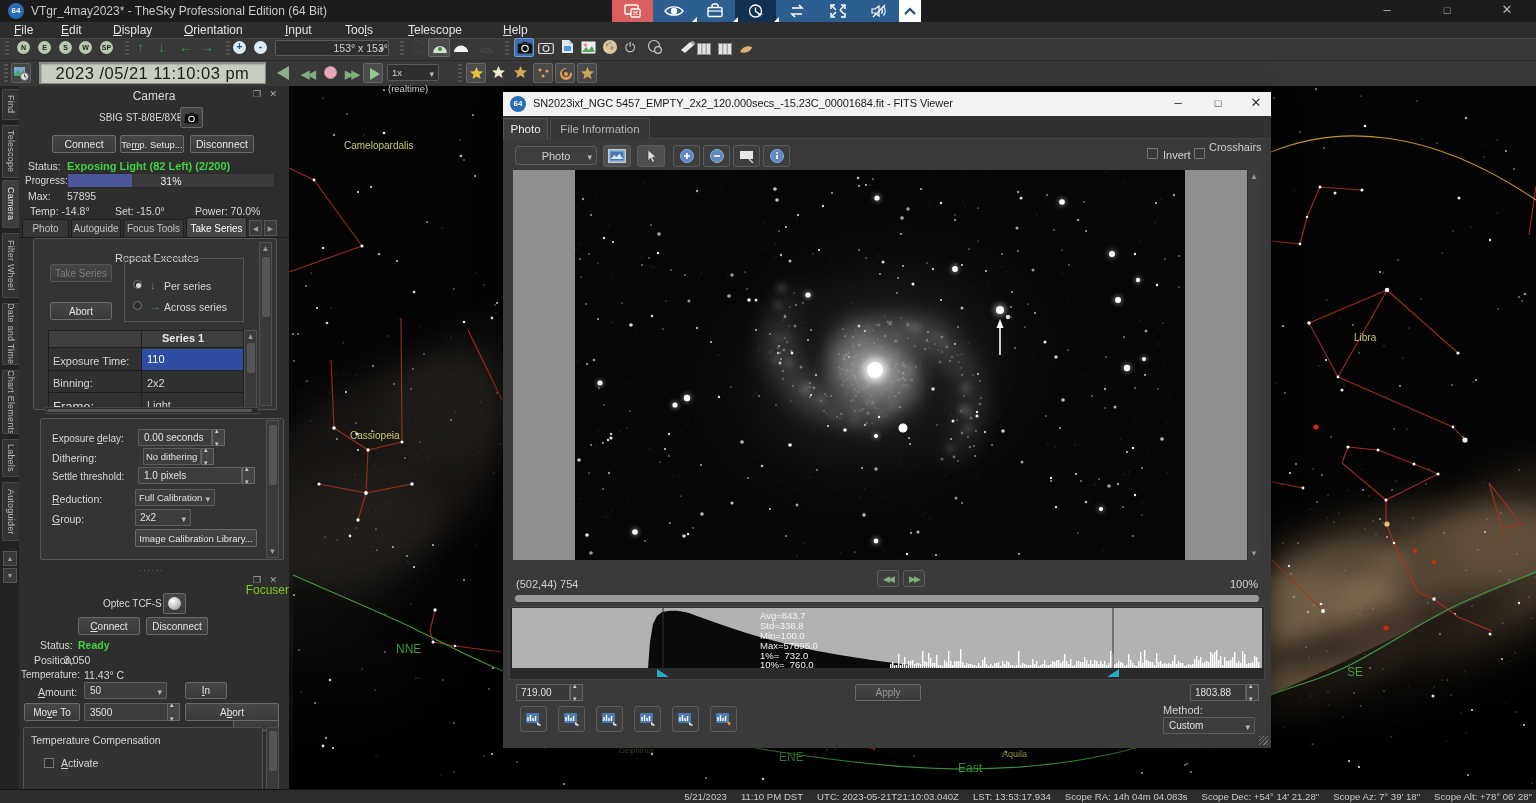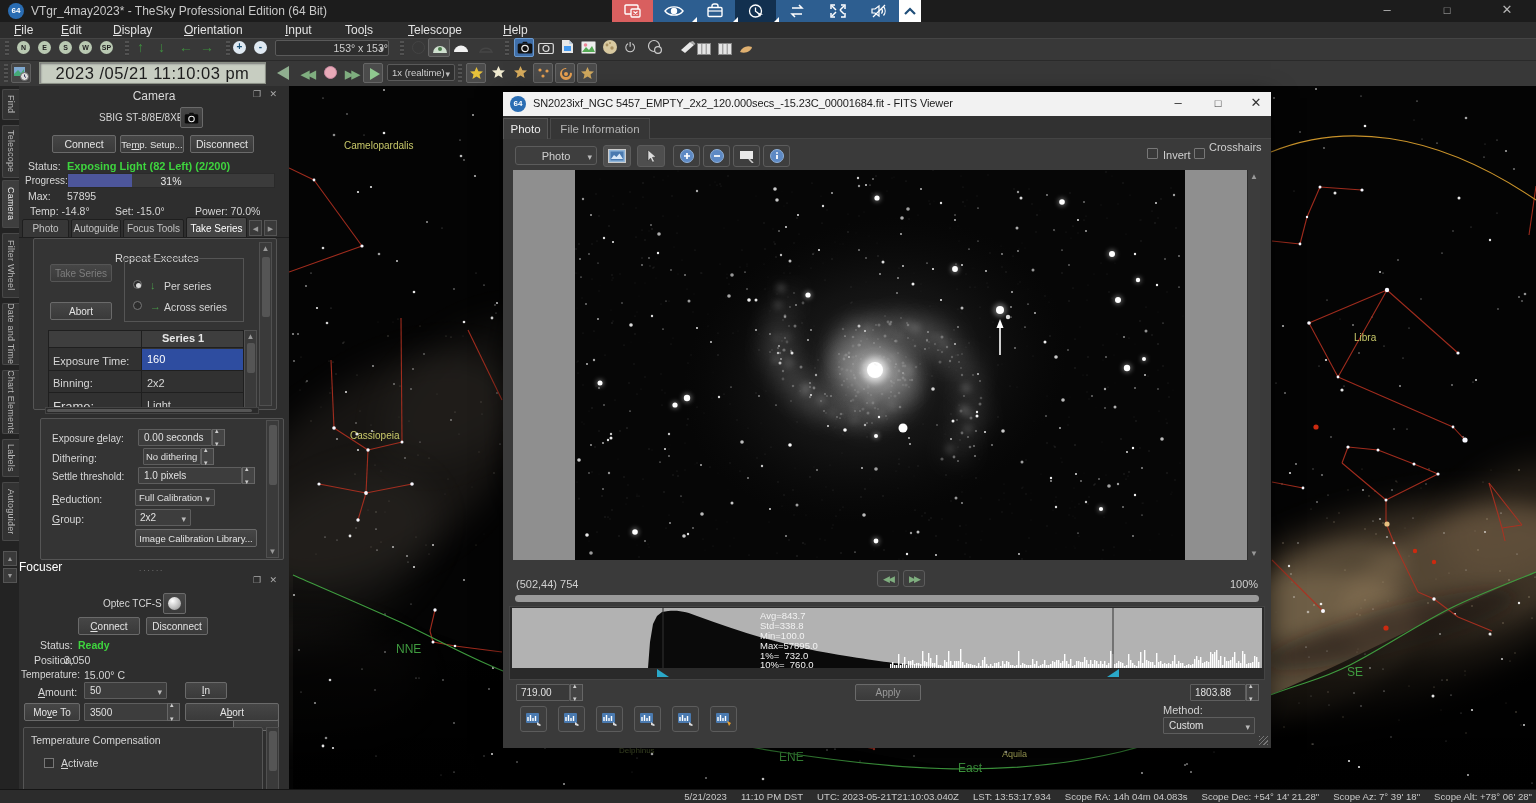--- a/index.html
+++ b/index.html
@@ -958,21 +958,21 @@
         <path d="M11.5 9.5v2l1.5 1" stroke="#335" fill="none"></path>
       </svg></div>
 <div class="abs" style="left:39px;top:62px;width:227px;height:22px;background:#c7cdc1;border:1px solid #8a8f85;box-shadow:inset 1px 1px 2px #777;color:#1d1d1d;font-size:16.5px;text-align:center;line-height:21px;letter-spacing:0.5px">2023 /05/21 11:10:03 pm</div>
 <div class="abs" style="left:277px;top:66px;width:0;height:0;border-top:7px solid transparent;border-bottom:7px solid transparent;border-right:12px solid #8fae8f"></div>
 <div class="abs" style="left:301px;top:68px;color:#7fae7f;font-size:11px;font-weight:bold;letter-spacing:-2px">◀◀</div>
 <div class="abs" style="left:324px;top:66px;width:13px;height:13px;border-radius:50%;background:#e8aab8;border:1px solid #c888a0"></div>
 <div class="abs" style="left:345px;top:68px;color:#7fae7f;font-size:11px;font-weight:bold;letter-spacing:-2px">▶▶</div>
 <div class="icbtn pressed abs" style="left:363px;top:63px;width:20px;height:20px">
       <div style="margin:4px 0 0 6px;width:0;height:0;border-left:10px solid #8fc98f;border-top:6px solid transparent;border-bottom:6px solid transparent"></div>
     </div>
-<div class="tbdd abs ddarr" style="left:387px;top:64px;width:68px;height:17px;font-size:9.5px;line-height:16px;text-indent:4px">1x (realtime)</div>
+<div class="tbdd abs ddarr" style="left:387px;top:64px;width:52px;height:17px;font-size:9.5px;line-height:16px;text-indent:4px">1x (realtime)</div>
 <div class="icbtn pressed abs" style="left:466px;top:63px;width:20px;height:20px"><svg width="15" height="15" viewBox="0 0 15 15" style="margin:2px">
         <path d="M7.5 1l1.9 4.2 4.6.4-3.5 3 1.1 4.4-4.1-2.4-4.1 2.4 1.1-4.4-3.5-3 4.6-.4z" fill="#e8c23a" opacity="1"></path>
       </svg></div>
 <div class="abs" style="left:489px;top:63px;width:20px;height:20px"><svg width="15" height="15" viewBox="0 0 15 15" style="margin:2px">
         <path d="M7.5 1l1.9 4.2 4.6.4-3.5 3 1.1 4.4-4.1-2.4-4.1 2.4 1.1-4.4-3.5-3 4.6-.4z" fill="#f0ead0" opacity="1"></path>
       </svg></div>
 <div class="abs" style="left:511px;top:63px;width:20px;height:20px"><svg width="15" height="15" viewBox="0 0 15 15" style="margin:2px">
         <path d="M7.5 1l1.9 4.2 4.6.4-3.5 3 1.1 4.4-4.1-2.4-4.1 2.4 1.1-4.4-3.5-3 4.6-.4z" fill="#e8b860" opacity="0.9"></path>
       </svg></div>
 <div class="icbtn pressed abs" style="left:533px;top:63px;width:20px;height:20px"><svg width="14" height="14" viewBox="0 0 14 14" style="margin:3px">
@@ -1061,21 +1061,21 @@
 <div class="lbl" style="left:145px;top:194px">Per series</div>
 <div class="abs" style="left:114px;top:215px;width:9px;height:9px;border-radius:50%;background:#2c2c2c;border:1px solid #777"></div>
 <div class="lbl" style="left:131px;top:214px;color:#4a9a4a;font-size:11px">→</div>
 <div class="lbl" style="left:145px;top:215px">Across series</div>
 <div class="btn" style="left:31px;top:216px;width:62px;height:18px;line-height:17px">Abort</div>
 <div class="abs" style="left:29px;top:244px;width:196px;height:80px;background:#313131;border:1px solid #1f1f1f;overflow:hidden">
         <div style="position:absolute;left:0;top:0;width:100%;height:17px;background:#3e3e3e;border-bottom:1px solid #1f1f1f"></div>
         <div style="position:absolute;left:113px;top:1px;color:#e8e8e8;font-weight:bold;font-size:11px">Series 1</div>
         <div style="position:absolute;left:92px;top:0;width:1px;height:100%;background:#1f1f1f"></div>
         <div style="position:absolute;left:4px;top:24px;font-size:11px">Exposure Time:</div>
-        <div style="position:absolute;left:93px;top:18px;width:103px;height:21px;background:#2e4da0;color:#fff;font-size:11px;line-height:20px;text-indent:5px">160</div>
+        <div style="position:absolute;left:93px;top:18px;width:103px;height:21px;background:#2e4da0;color:#fff;font-size:11px;line-height:20px;text-indent:5px">110</div>
         <div style="position:absolute;left:4px;top:46px;font-size:11px">Binning:</div>
         <div style="position:absolute;left:98px;top:46px;font-size:11px">2x2</div>
         <div style="position:absolute;left:0px;top:39px;width:100%;height:1px;background:#1f1f1f"></div>
         <div style="position:absolute;left:0px;top:61px;width:100%;height:1px;background:#1f1f1f"></div>
         <div style="position:absolute;left:4px;top:68px;font-size:13px">Frame:</div>
         <div style="position:absolute;left:98px;top:68px;font-size:11px">Light</div>
       </div>
 <div class="sb" style="left:225px;top:244px;width:13px;height:80px">
         <div class="sbarr" style="top:1px">▲</div>
         <div class="sbth" style="left:2px;top:12px;width:8px;height:30px"></div>
@@ -1096,35 +1096,35 @@
       <div class="spin" style="left:182px;top:362px;height:17px"></div>
 <div class="lbl" style="left:33px;top:385px;font-size:10px">Settle threshold:</div>
 <div class="fld" style="left:119px;top:381px;width:104px;height:17px;line-height:16px;text-indent:5px">1.0 pixels</div>
       <div class="spin" style="left:223px;top:381px;height:17px"></div>
 <div class="lbl" style="left:33px;top:407px"><u>R</u>eduction:</div>
 <div class="fld ddarr" style="left:116px;top:403px;width:80px;height:17px;line-height:16px;text-indent:3px;font-size:9.5px">Full Calibration</div>
 <div class="lbl" style="left:33px;top:427px"><u>G</u>roup:</div>
 <div class="fld ddarr" style="left:116px;top:423px;width:56px;height:17px;line-height:16px;text-indent:4px">2x2</div>
 <div class="btn" style="left:116px;top:443px;width:122px;height:18px;line-height:17px;font-size:9.5px">Image Calibration Library...</div>
 <div class="lbl" style="left:120px;top:478px;color:#888;letter-spacing:2px;font-size:8px">......</div>
-<div class="lbl" style="left:0;right:0;top:474px;text-align:left;font-size:12px;color:#ffffff">Focuser</div>
+<div class="lbl" style="left:0;right:0;top:497px;text-align:right;font-size:12px;color:#84cc16">Focuser</div>
 <div class="lbl" style="right:28px;top:489px;color:#aaa;font-size:9px">❐</div>
       <div class="lbl" style="right:12px;top:489px;color:#aaa;font-size:9px">✕</div>
 <div class="lbl" style="left:84px;top:512px;font-size:10px">Optec TCF-S</div>
 <div class="btn" style="left:144px;top:507px;width:23px;height:21px">
         <div style="margin:3px auto;width:13px;height:13px;border-radius:50%;background:radial-gradient(circle at 35% 30%,#fff,#bbb 60%,#888)"></div>
       </div>
 <div class="btn" style="left:59px;top:531px;width:62px;height:18px;line-height:17px"><u>C</u>onnect</div>
 <div class="btn" style="left:127px;top:531px;width:62px;height:18px;line-height:17px">Disconnect</div>
 <div class="lbl" style="left:21px;top:553px">Status:</div>
       <div class="lbl grn" style="left:59px;top:553px">Ready</div>
 <div class="lbl" style="left:15px;top:568px">Position:</div>
       <div class="lbl" style="left:45px;top:568px">3,050</div>
 <div class="lbl" style="left:2px;top:583px;font-size:10px">Temperature:</div>
-      <div class="lbl" style="left:65px;top:583px">15.00° C</div>
+      <div class="lbl" style="left:65px;top:583px">11.43° C</div>
 <div class="lbl" style="left:19px;top:600px"><u>A</u>mount:</div>
 <div class="fld ddarr" style="left:65px;top:596px;width:83px;height:17px;line-height:16px;text-indent:5px">50</div>
 <div class="btn" style="left:166px;top:596px;width:42px;height:17px;line-height:16px"><u>I</u>n</div>
 <div class="btn" style="left:214px;top:620px;width:46px;height:25px;line-height:16px"><u>O</u>ut</div>
 <div class="btn" style="left:5px;top:617px;width:56px;height:18px;line-height:17px">Mo<u>v</u>e To</div>
 <div class="fld" style="left:65px;top:617px;width:96px;height:18px;line-height:17px;text-indent:5px">3500</div>
       <div class="spin" style="left:148px;top:617px;height:18px"></div>
 <div class="btn" style="left:166px;top:617px;width:94px;height:18px;line-height:17px">A<u>b</u>ort</div>
 <div class="gbox" style="left:4px;top:641px;width:240px;height:72px;background:#333"></div>
 <div class="lbl" style="left:12px;top:648px">Temperature Compensation</div>

